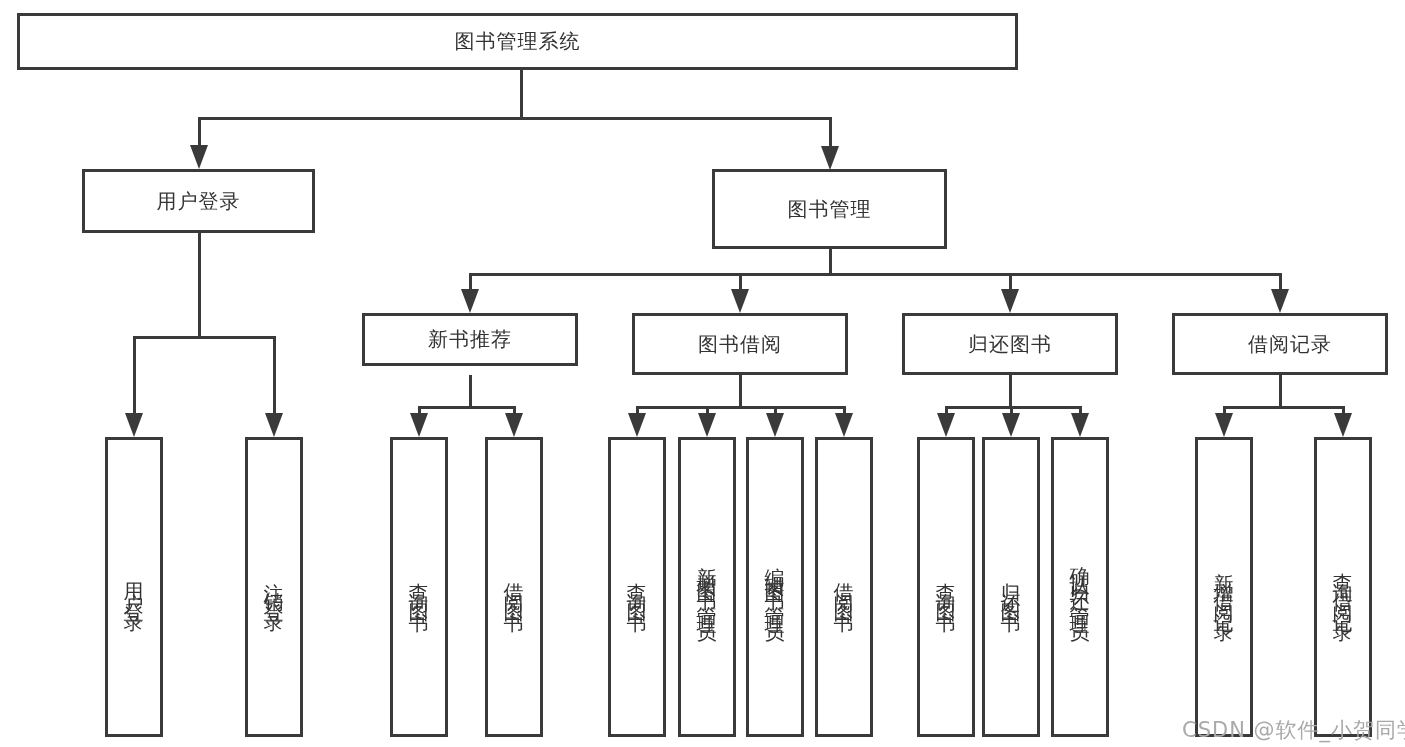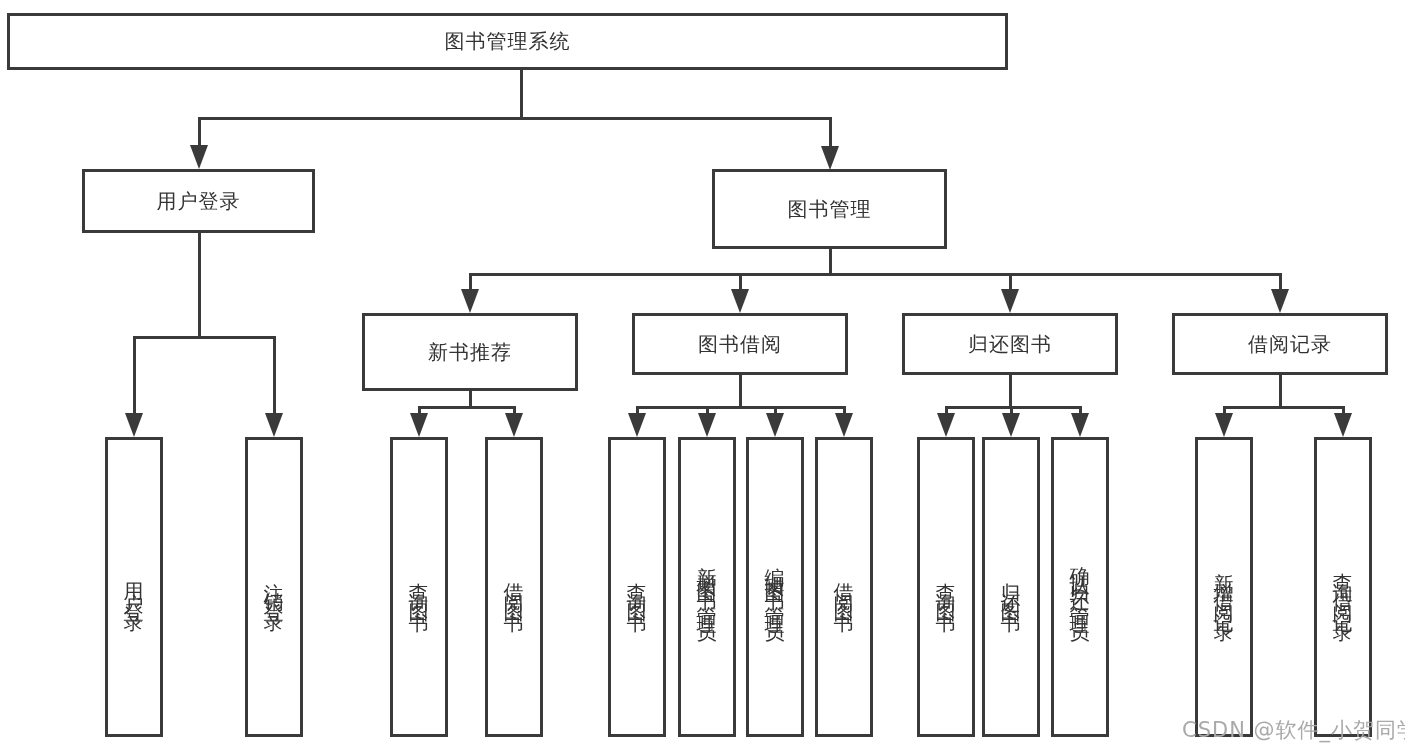--- a/index.html
+++ b/index.html
@@ -65,21 +65,21 @@
     letter-spacing:1px;
     z-index:4;
     white-space:nowrap;
   }
 </style>
 </head>
 <body>
 
 <div id="canvas">
 
-  <div class="node" style="left:7px;top:13px;width:1001px;height:57px;font-family:Liberation Mono, monospace;">
+  <div class="node" style="left:17px;top:13px;width:1001px;height:57px;font-family:Liberation Mono, monospace;">
     <span>图书管理系统</span>
   </div>
 
   <div class="vline" style="left:520px;top:70px;height:47px;"></div>
   <div class="hline" style="left:198px;top:117px;width:634px;"></div>
   <div class="vline" style="left:198px;top:117px;height:30px;"></div>
   <div class="vline" style="left:829px;top:117px;height:31px;"></div>
   <div class="arrow" style="left:190px;top:145px;"></div>
   <div class="arrow" style="left:821px;top:146px;"></div>
 
@@ -101,21 +101,21 @@
   <div class="hline" style="left:469px;top:273px;width:813px;"></div>
   <div class="vline" style="left:469px;top:273px;height:18px;"></div>
   <div class="vline" style="left:739px;top:273px;height:18px;"></div>
   <div class="vline" style="left:1009px;top:273px;height:18px;"></div>
   <div class="vline" style="left:1279px;top:273px;height:18px;"></div>
   <div class="arrow" style="left:461px;top:289px;"></div>
   <div class="arrow" style="left:731px;top:289px;"></div>
   <div class="arrow" style="left:1001px;top:289px;"></div>
   <div class="arrow" style="left:1271px;top:289px;"></div>
 
-  <div class="node" style="left:362px;top:313px;width:216px;height:78px;">
+  <div class="node" style="left:362px;top:313px;width:216px;height:53px;">
     <span>新书推荐</span>
   </div>
   <div class="node" style="left:632px;top:313px;width:216px;height:62px;">
     <span>图书借阅</span>
   </div>
   <div class="node" style="left:902px;top:313px;width:216px;height:62px;">
     <span>归还图书</span>
   </div>
   <div class="node" style="left:1172px;top:313px;width:216px;height:62px;padding-left:20px;">
     <span>借阅记录</span>

